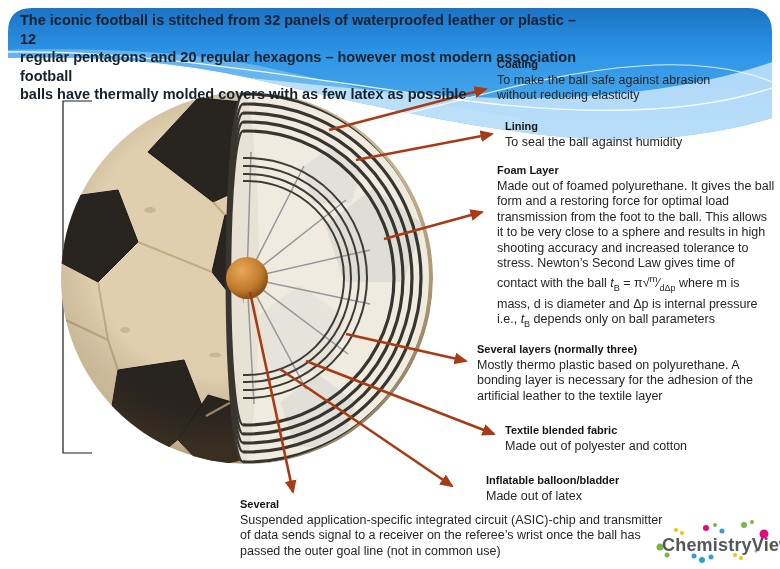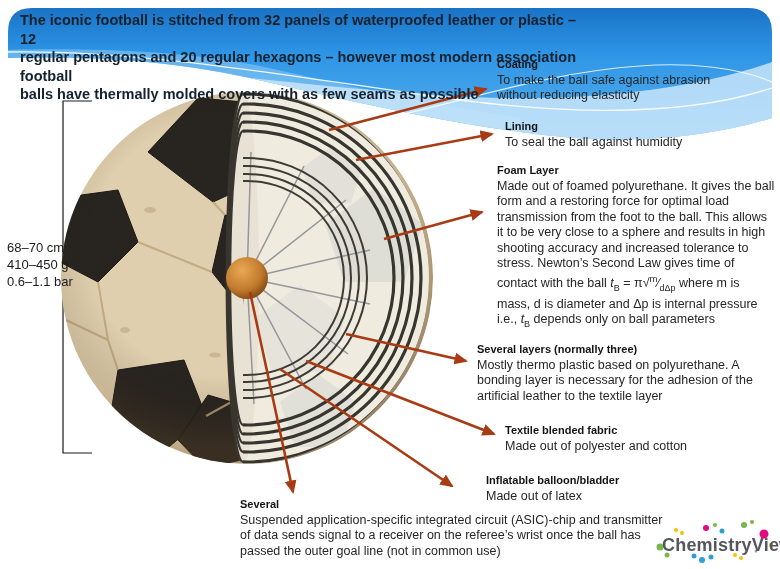--- a/index.html
+++ b/index.html
@@ -151,28 +151,23 @@
     <line x1="346" y1="334" x2="466" y2="361" marker-end="url(#ah)"></line>
     <line x1="306" y1="361" x2="494" y2="434" marker-end="url(#ah)"></line>
     <line x1="280" y1="369" x2="452" y2="486" marker-end="url(#ah)"></line>
     <line x1="250" y1="292" x2="293" y2="492" marker-end="url(#ah)"></line>
   </g>
 </svg>
 
 <div class="txt header-text">
   <div>The iconic football is stitched from 32 panels of waterproofed leather or plastic – 12</div>
   <div>regular pentagons and 20 regular hexagons – however most modern association football</div>
-  <div>balls have thermally molded covers with as few seams as possible</div>
-</div>
-
-<div class="txt specs">
-  <div>68–70 cm</div>
-  <div>410–450 g</div>
-  <div>0.6–1.1 bar</div>
-</div>
+  <div>balls have thermally molded covers with as few latex as possible</div>
+</div>
+
 
 <div class="txt label" style="left:497px;top:57px;width:215px;">
   <h4>Coating</h4>
   <div class="body">To make the ball safe against abrasion without reducing elasticity</div>
 </div>
 
 <div class="txt label" style="left:505px;top:119px;width:240px;">
   <h4>Lining</h4>
   <div class="body">To seal the ball against humidity</div>
 </div>

